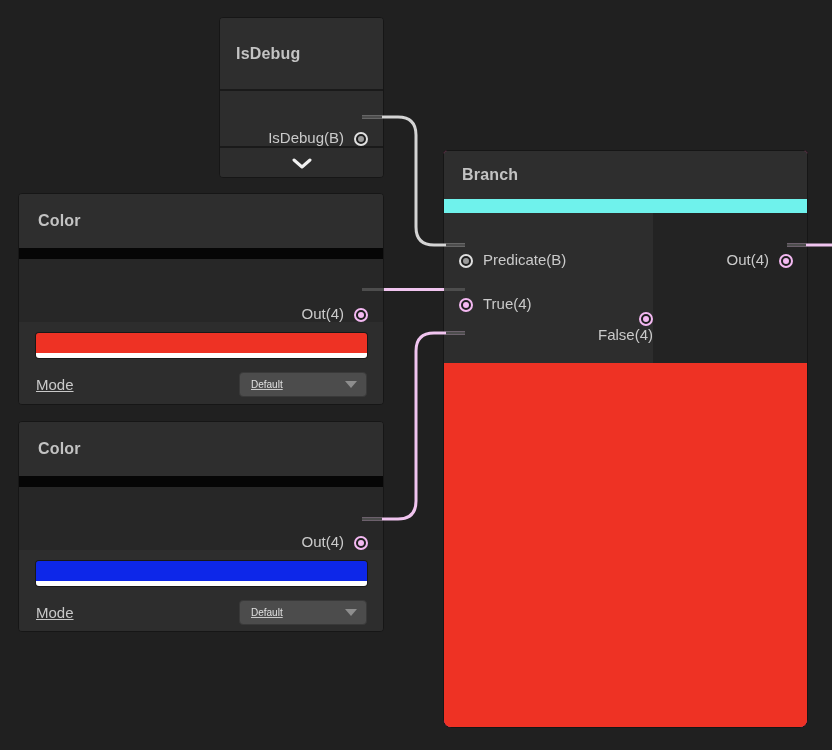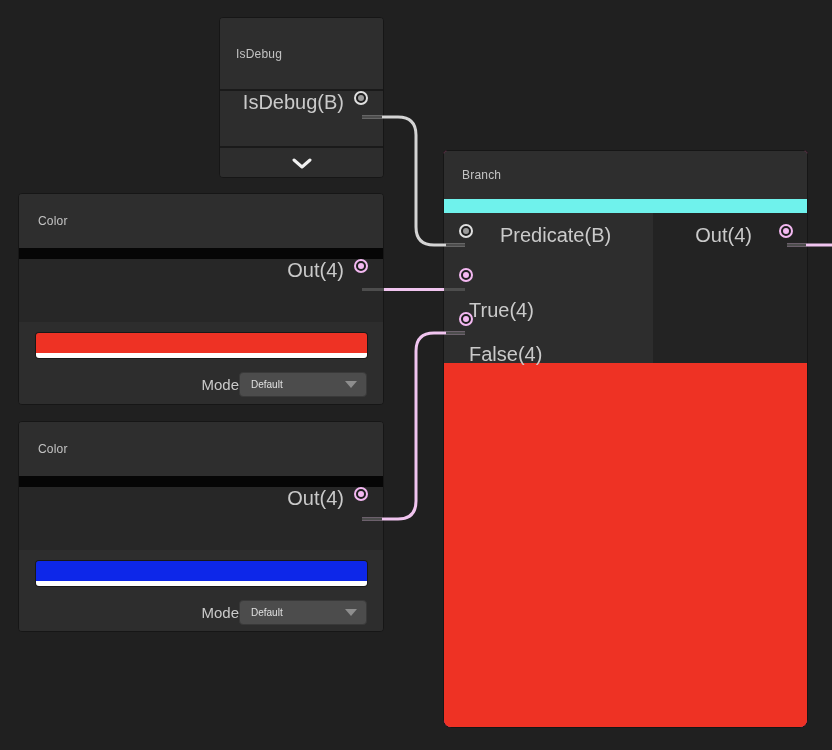--- a/index.html
+++ b/index.html
@@ -13,28 +13,28 @@
     position:absolute;
     border:1px solid #161616;
     border-radius:4px;
     overflow:hidden;
     box-sizing:border-box;
     background:#2d2d2d;
   }
   .node-header{
     background:#2e2e2e;
     display:flex;align-items:center;
-    color:#c3c3c3;font-size:12px;letter-spacing:.2px;
+    color:#c3c3c3;font-size:16px;letter-spacing:.2px;font-weight:bold;
   }
   .divider{height:2px;background:#1a1a1a;}
   .band{height:11px;background:#060606;}
   .accent-bar{height:14px;}
   .port-row{
-    display:flex;align-items:flex-start;
-    color:#cacaca;font-size:20px;
+    display:flex;align-items:flex-end;
+    color:#cacaca;font-size:15px;
   }
   .port{
     position:relative;z-index:10;
     width:10px;height:10px;border-radius:50%;
     border:2px solid #e0e0e0;background:#1f1f1f;
     display:flex;align-items:center;justify-content:center;
     flex:0 0 auto;
   }
   .port .dot{width:6px;height:6px;border-radius:50%;background:#9a9a9a;}
   .port.vec4{border-color:#f3b8f1;}
@@ -48,38 +48,38 @@
   }
   .color-body{background:#2d2d2d;padding:11px 16px 0 17px;}
   .swatch{
     height:25px;border-radius:3px;overflow:hidden;
     box-shadow:0 0 0 1px rgba(0,0,0,.45);
     display:flex;flex-direction:column;
   }
   .swatch .chip{flex:1;}
   .swatch .alpha{height:5px;background:#ffffff;}
   .mode-row{
-    margin-top:14px;display:flex;align-items:center;justify-content:flex-end;
-    color:#c9c9c9;font-size:15px;
+    margin-top:14px;display:flex;align-items:center;justify-content:space-between;
+    color:#c9c9c9;font-size:15px;text-decoration:underline;
   }
   .dropdown{
     width:128px;height:25px;box-sizing:border-box;
     background:#4c4c4c;border:1px solid #393939;border-radius:4px;
     display:flex;align-items:center;justify-content:space-between;
     padding:0 9px 0 11px;
     color:#e0e0e0;font-size:10px;cursor:pointer;
   }
   .dd-arrow{
     width:0;height:0;border-left:6px solid transparent;border-right:6px solid transparent;
     border-top:7px solid #8e8e8e;
   }
   .ports-split{display:flex;height:150px;}
   .in-panel{width:209px;background:#2d2d2d;padding-top:11px;box-sizing:border-box;}
   .out-panel{flex:1;background:#232323;padding-top:11px;box-sizing:border-box;}
-  .branch-row{height:44px;gap:17px;}
+  .branch-row{height:44px;}
   #wires{position:absolute;left:0;top:0;z-index:5;pointer-events:none;}
 </style>
 </head>
 <body>
 
 <div id="canvas">
 
   <div class="node" style="left:219px;top:17px;width:165px;height:161px;">
     <div class="node-header" style="height:71px;padding-left:16px;">
       <span>IsDebug</span>
@@ -157,21 +157,21 @@
     </div>
     <div class="accent-bar" style="background-color: rgb(111, 242, 236);"></div>
     <div class="ports-split">
       <div class="in-panel">
         <div class="port-row branch-row" style="padding-left:15px;">
           <span class="port bool">
               <span class="dot"></span>
             </span>
           <span class="label-gap-l">Predicate(B)</span>
         </div>
-        <div class="port-row branch-row" style="padding-left:15px;flex-direction:column;">
+        <div class="port-row branch-row" style="padding-left:15px;">
           <span class="port vec4">
               <span class="dot"></span>
             </span>
           <span class="label-gap-l">True(4)</span>
         </div>
         <div class="port-row branch-row" style="padding-left:15px;flex-direction:column;">
           <span class="port vec4">
               <span class="dot"></span>
             </span>
           <span class="label-gap-l">False(4)</span>

